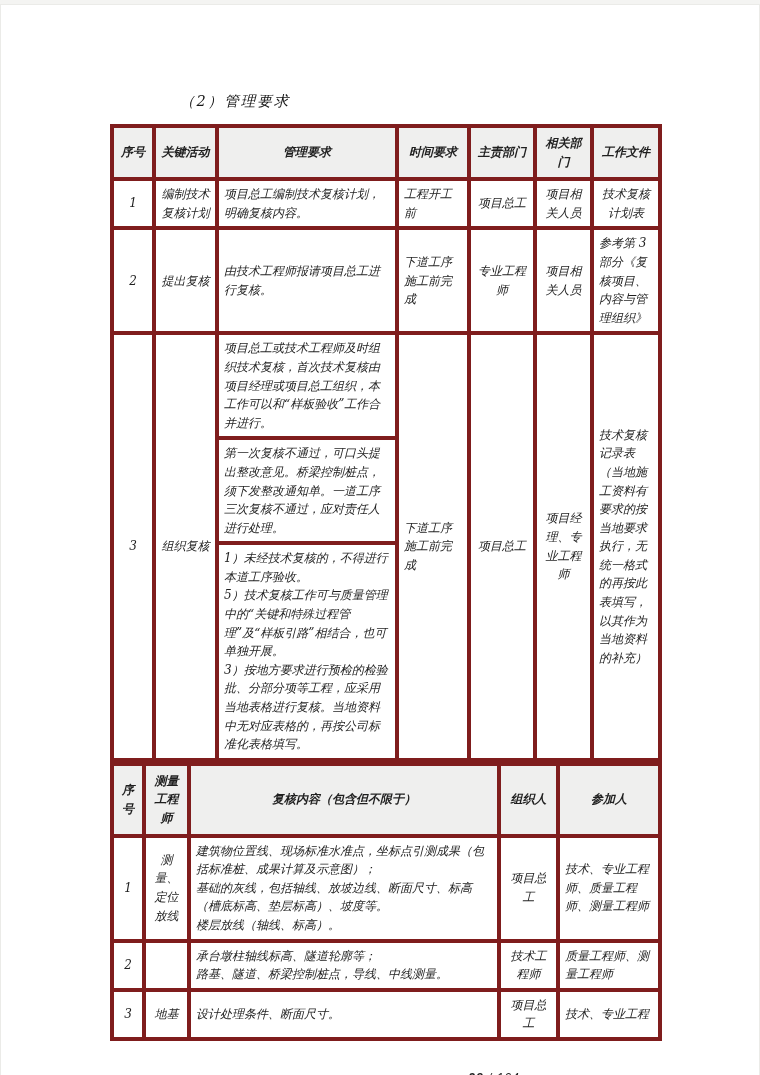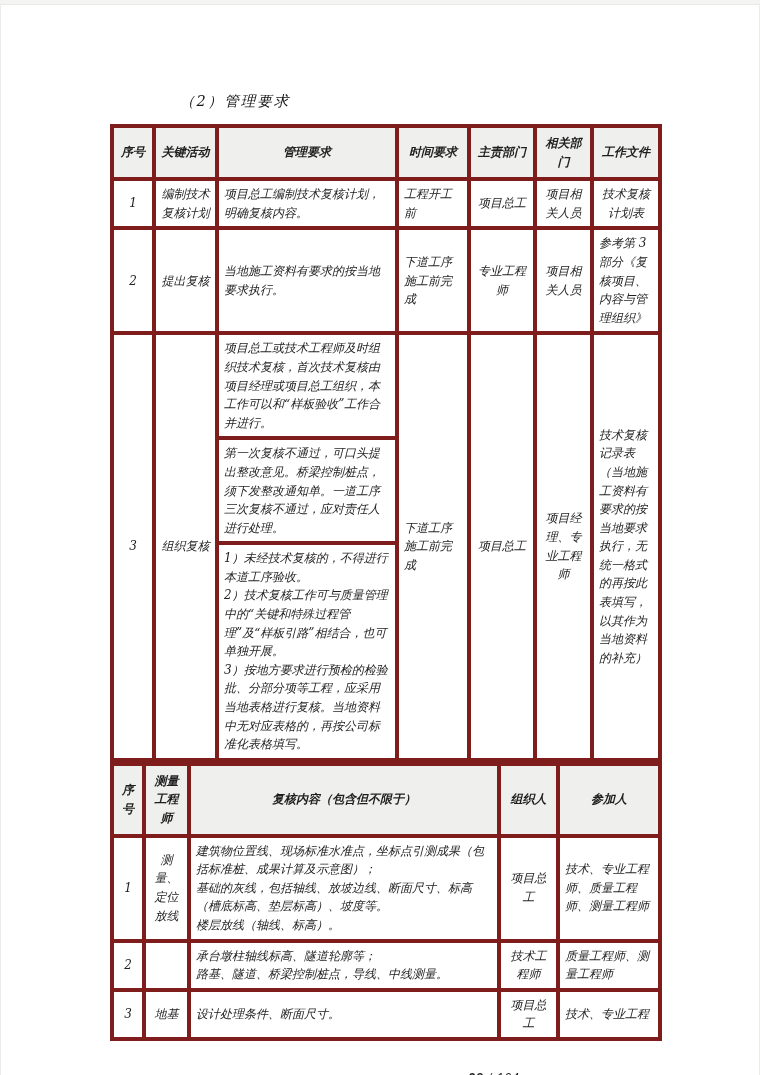--- a/index.html
+++ b/index.html
@@ -98,42 +98,42 @@
           <td>编制技术复核计划</td>
           <td class="left">项目总工编制技术复核计划，明确复核内容。</td>
           <td class="left">工程开工前</td>
           <td>项目总工</td>
           <td>项目相关人员</td>
           <td>技术复核计划表</td>
         </tr>
         <tr>
           <td>2</td>
           <td>提出复核</td>
-          <td class="left">当地施工资料有要求的按当地要求执行。</td>
+          <td class="left">由技术工程师报请项目总工进行复核。</td>
           <td class="left">下道工序施工前完成</td>
           <td>专业工程师</td>
           <td>项目相关人员</td>
           <td class="left">参考第 3 部分《复核项目、内容与管理组织》</td>
         </tr>
         <tr>
           <td rowspan="3">3</td>
           <td rowspan="3">组织复核</td>
           <td class="left">项目总工或技术工程师及时组织技术复核，首次技术复核由项目经理或项目总工组织，本工作可以和“样板验收”工作合并进行。</td>
           <td rowspan="3" class="left">下道工序施工前完成</td>
           <td rowspan="3">项目总工</td>
           <td rowspan="3">项目经理、专业工程师</td>
           <td rowspan="3" class="left">技术复核记录表
 （当地施工资料有要求的按当地要求执行，无统一格式的再按此表填写，以其作为当地资料的补充）</td>
         </tr>
         <tr>
           <td class="left">第一次复核不通过，可口头提出整改意见。桥梁控制桩点，须下发整改通知单。一道工序三次复核不通过，应对责任人进行处理。</td>
         </tr>
         <tr>
           <td class="left">1）未经技术复核的，不得进行本道工序验收。
-2）技术复核工作可与质量管理中的“关键和特殊过程管理”及“样板引路”相结合，也可单独开展。
+5）技术复核工作可与质量管理中的“关键和特殊过程管理”及“样板引路”相结合，也可单独开展。
 3）按地方要求进行预检的检验批、分部分项等工程，应采用当地表格进行复核。当地资料中无对应表格的，再按公司标准化表格填写。</td>
         </tr>
       </tbody>
     </table>
 
 
     <table class="doc-table t2">
       <colgroup>
         <col style="width:32px">
           <col style="width:45px">

